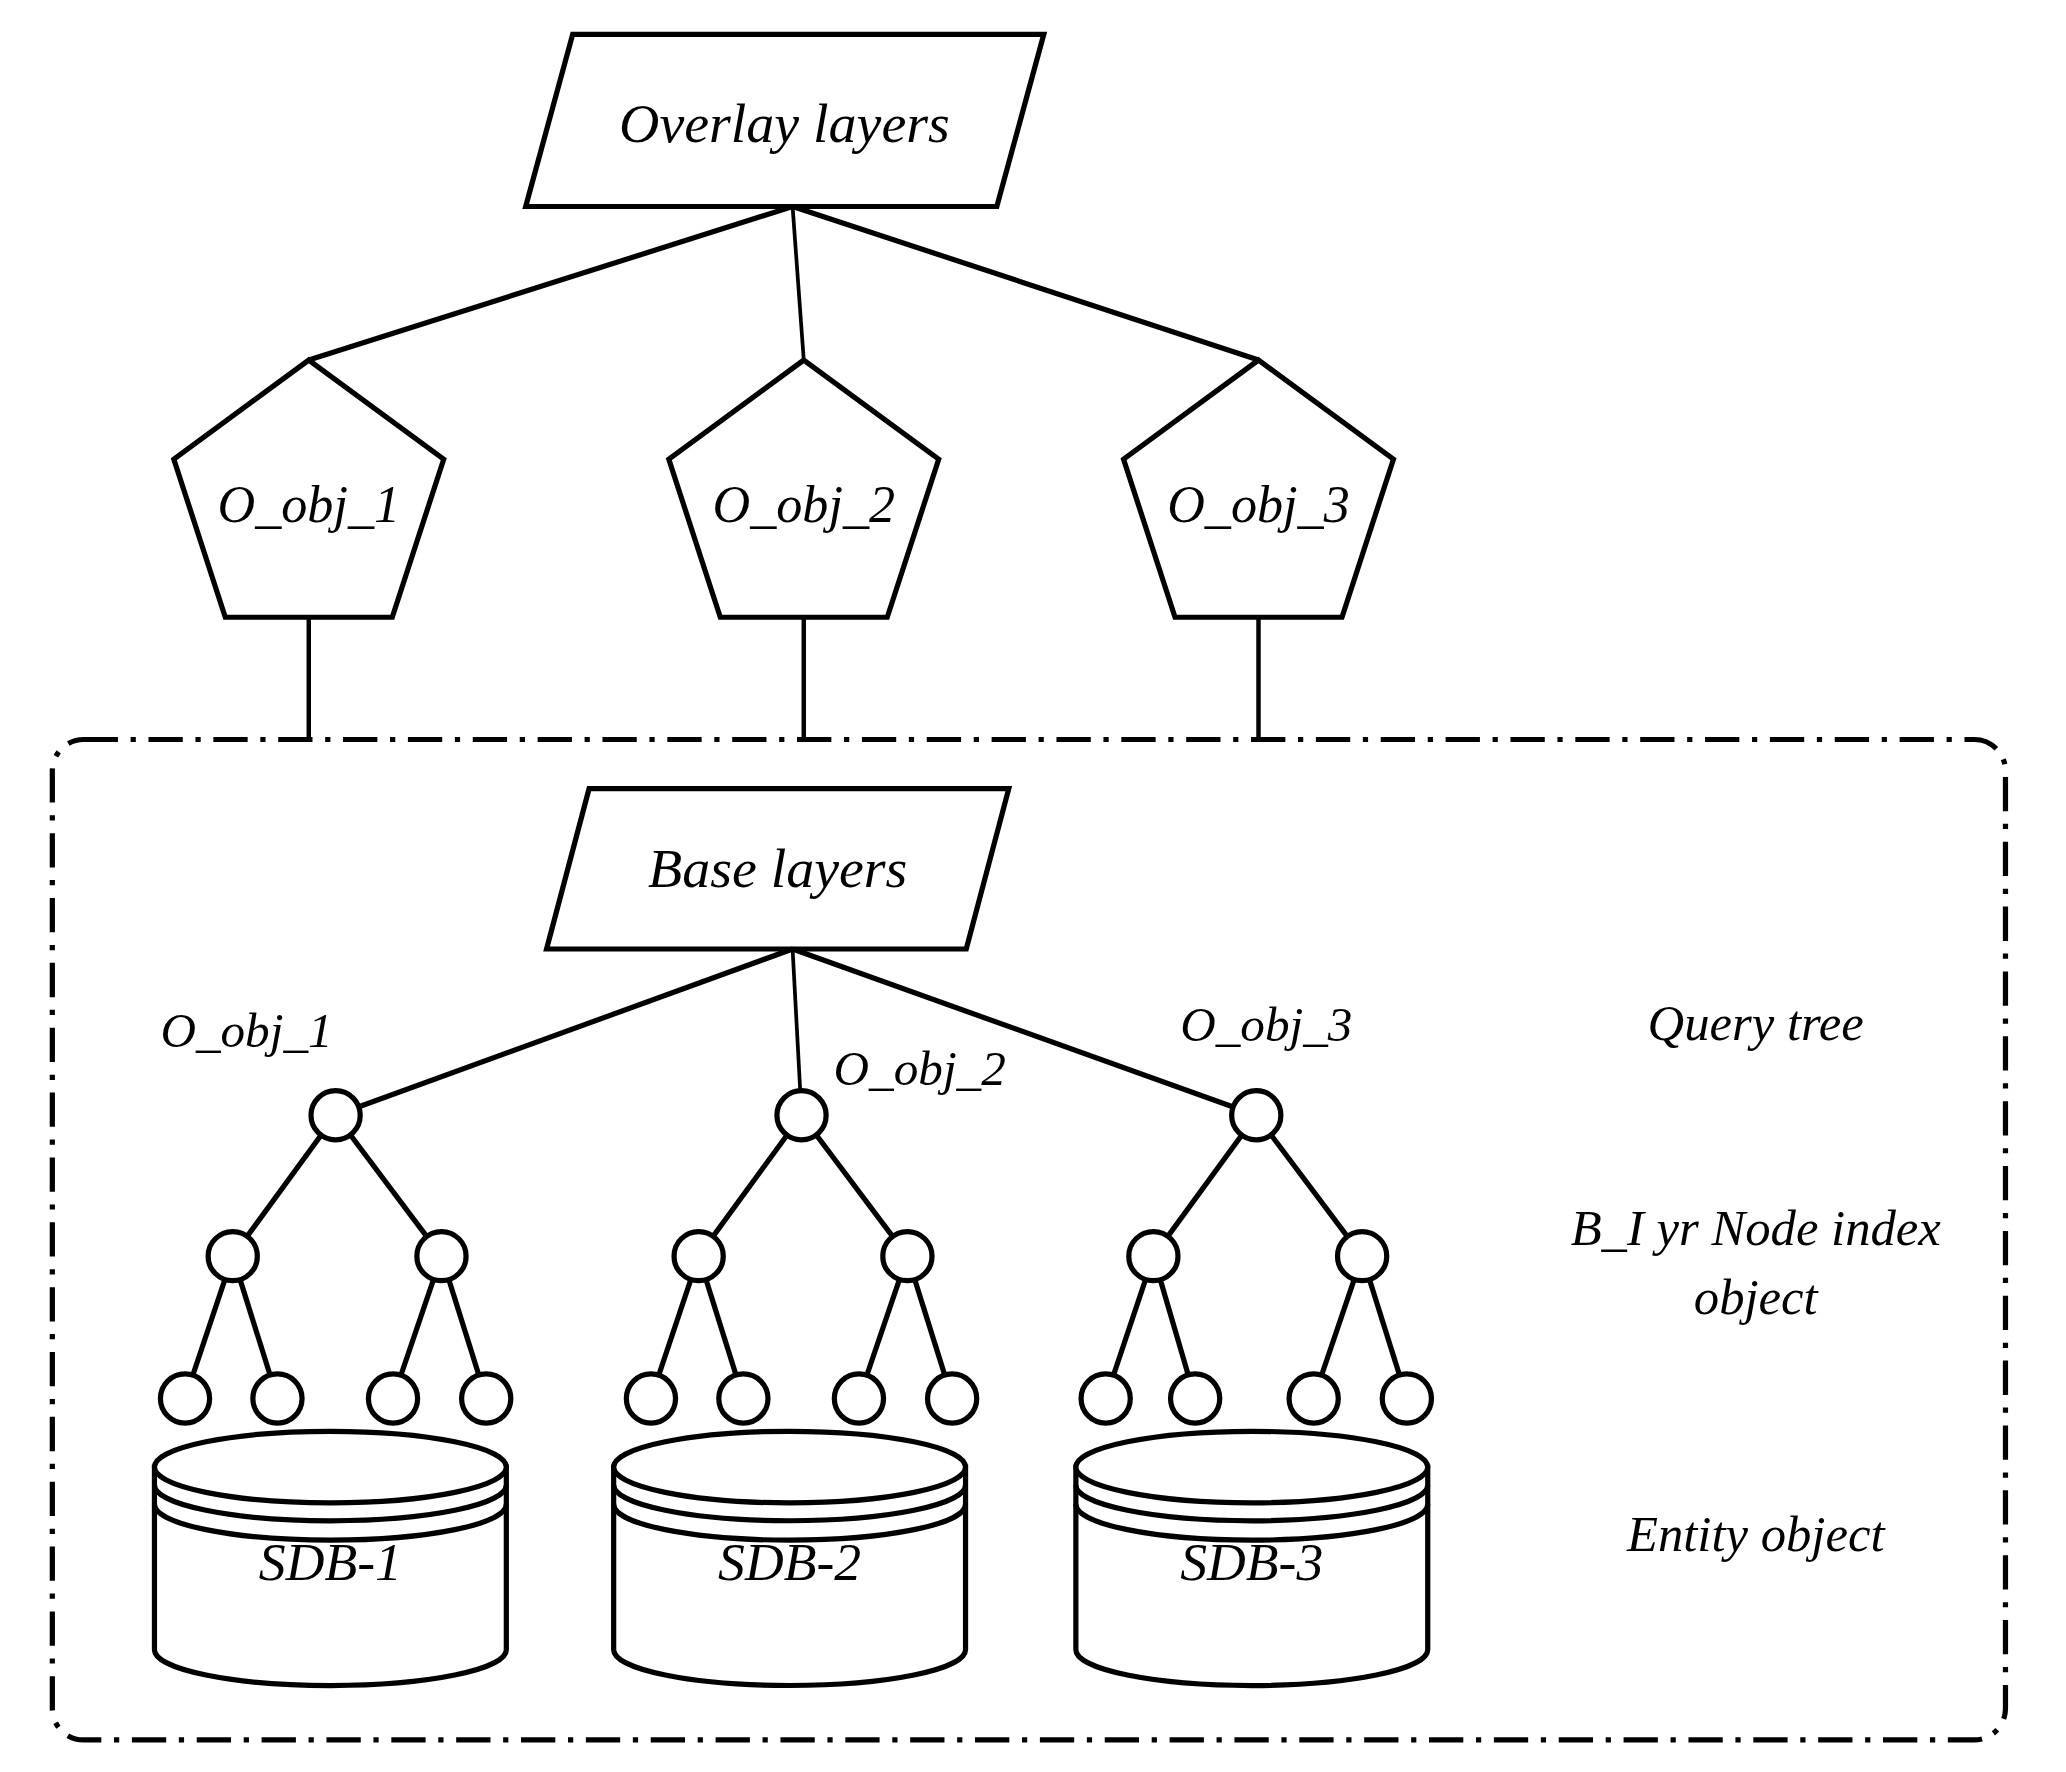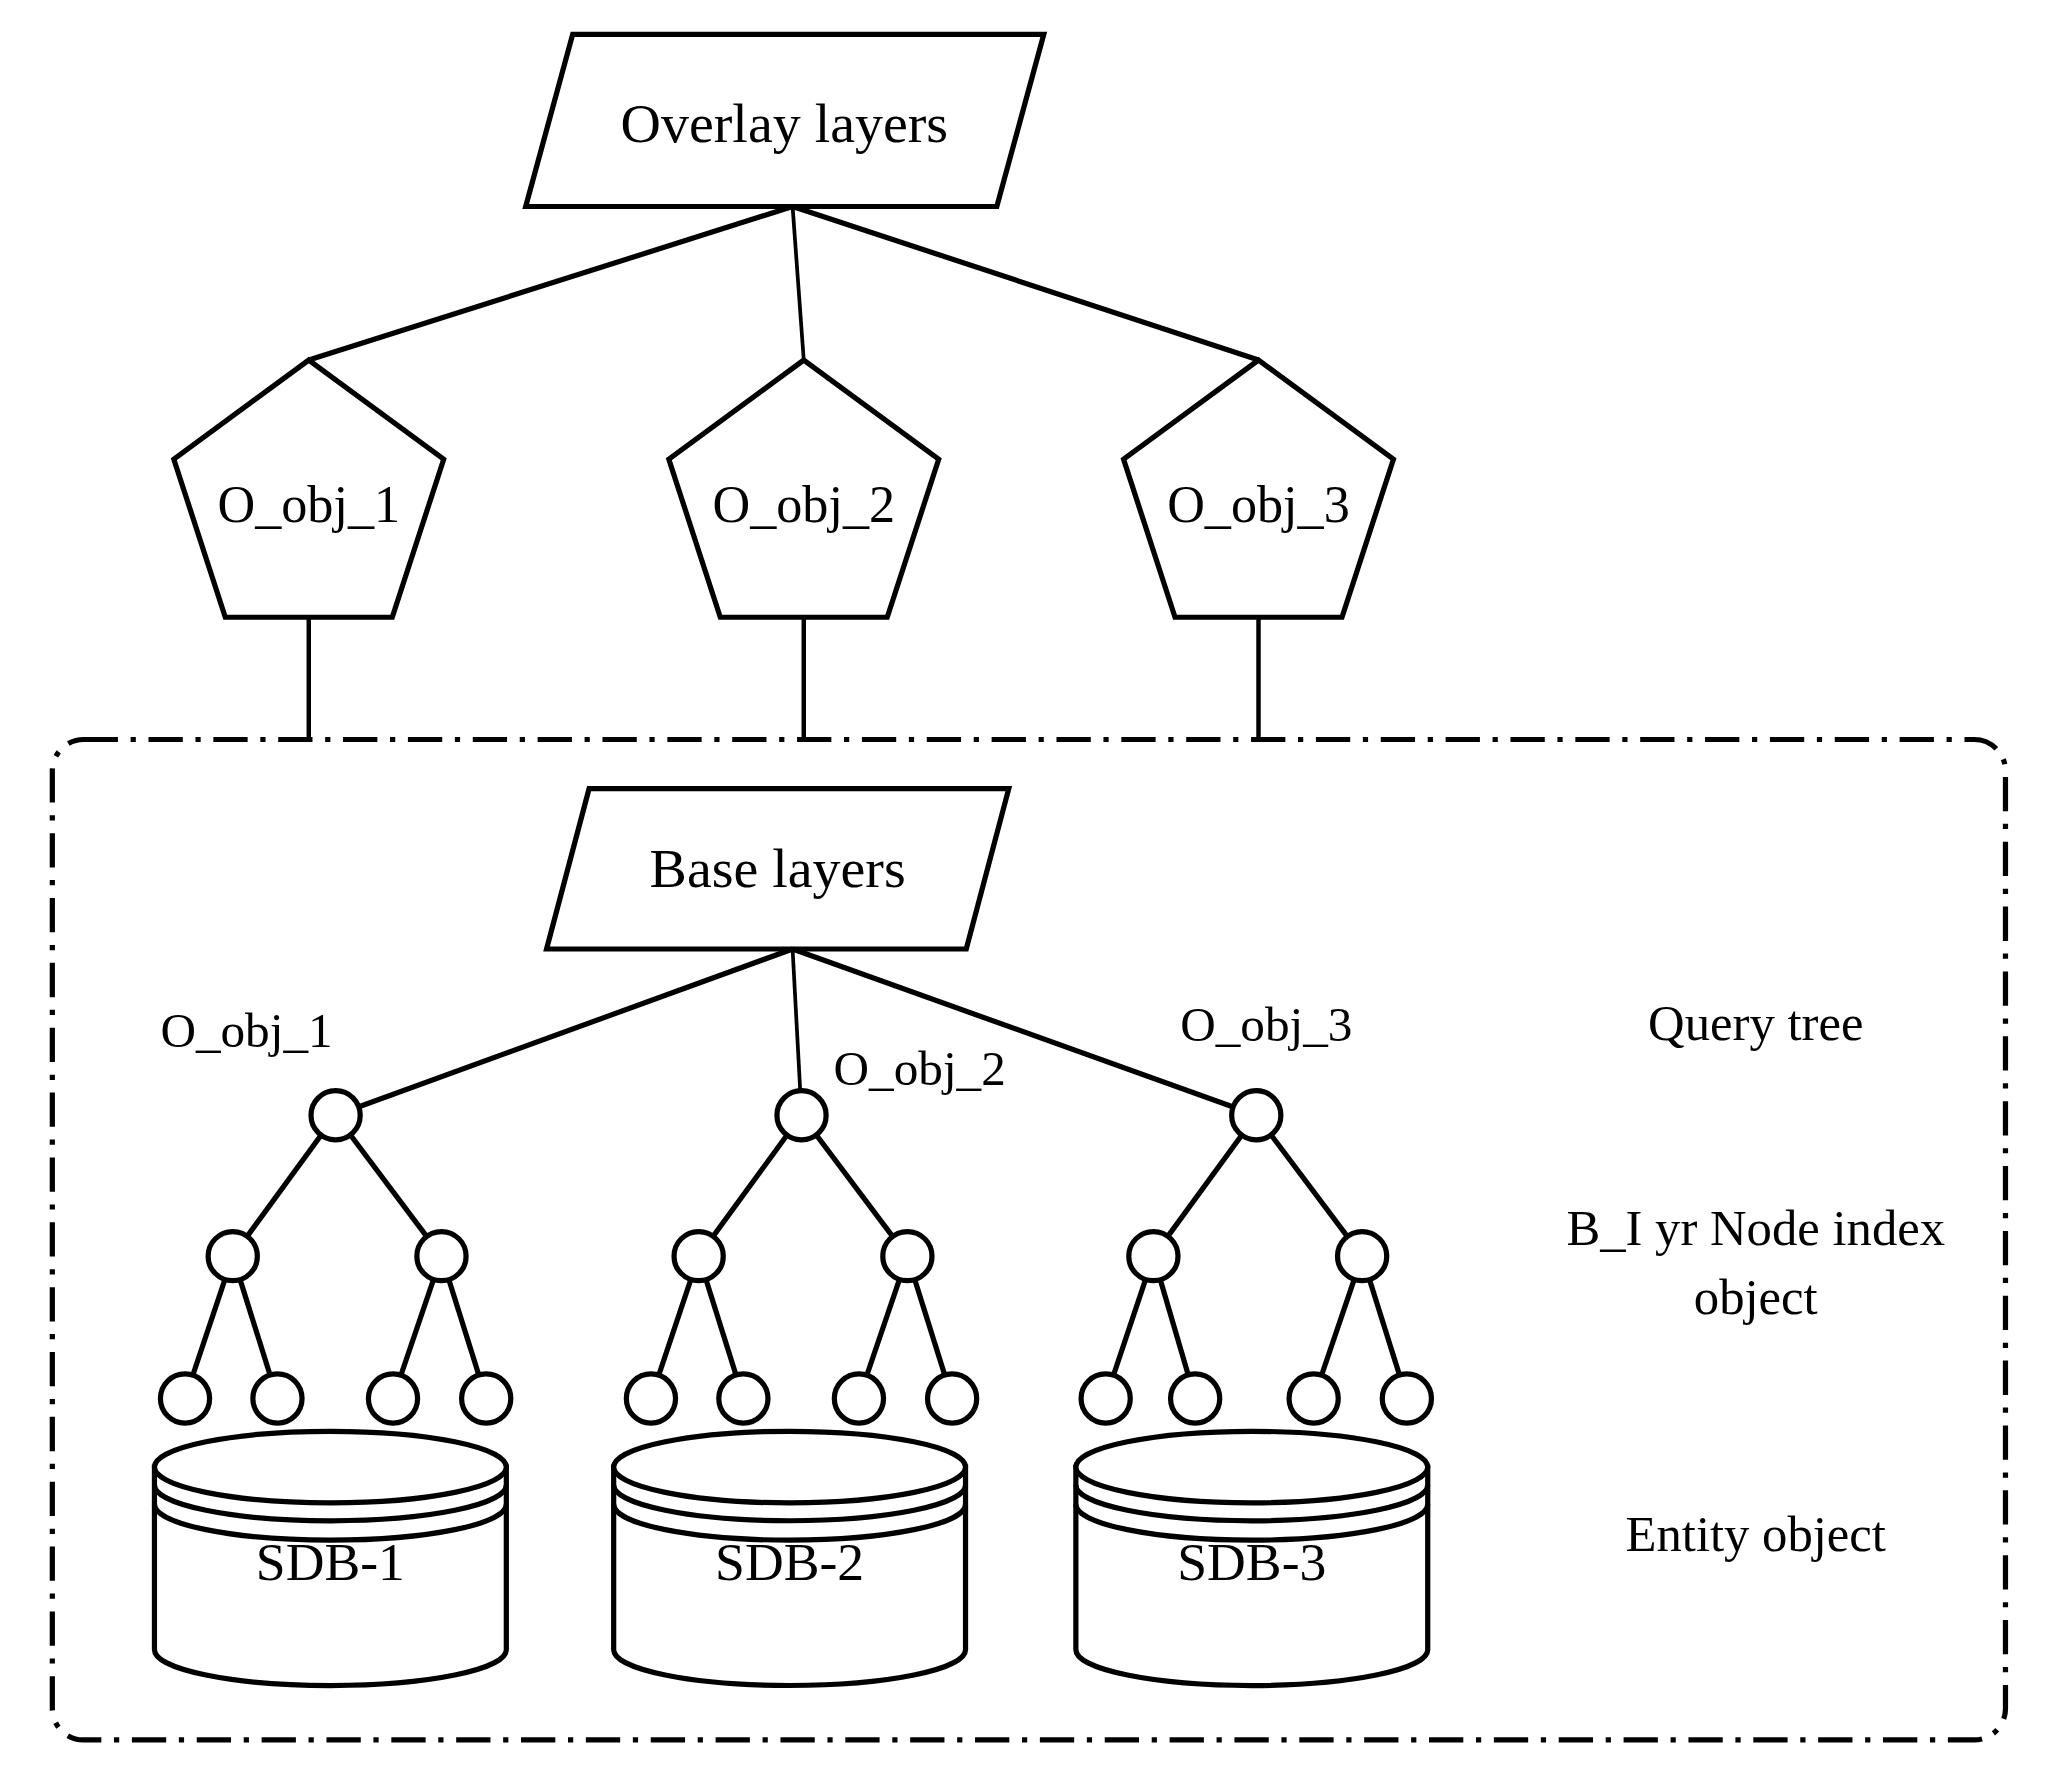--- a/index.html
+++ b/index.html
@@ -1,20 +1,20 @@
 <!DOCTYPE html>
 <html style="font-size:12px"><head>
 <meta charset="utf-8">
 <style>
   html,body{margin:0;padding:0;background:#ffffff;}
   body{
     width:2066px;height:1772px;overflow:hidden;
     font-family:"Liberation Serif","DejaVu Serif",serif;
   }
-  #stage{position:relative;width:1978px;height:1772px;}
+  #stage{position:relative;width:1978px;height:1772px;font-style:italic;}
   svg#diagram{display:block;width:2066px;height:1772px;}
   .shape{fill:#ffffff;stroke:#000000;stroke-width:7;}
   .node-circle{fill:#ffffff;stroke:#000000;stroke-width:7;}
   .edge{stroke:#000000;stroke-width:7;fill:none;}
   .edge-thin{stroke:#000000;stroke-width:5;fill:none;}
   .stem{stroke:#000000;stroke-width:6;fill:none;}
   .dashbox{
     fill:none;stroke:#000000;stroke-width:7;
     stroke-dasharray:46 17 7 17;stroke-linecap:butt;
   }

